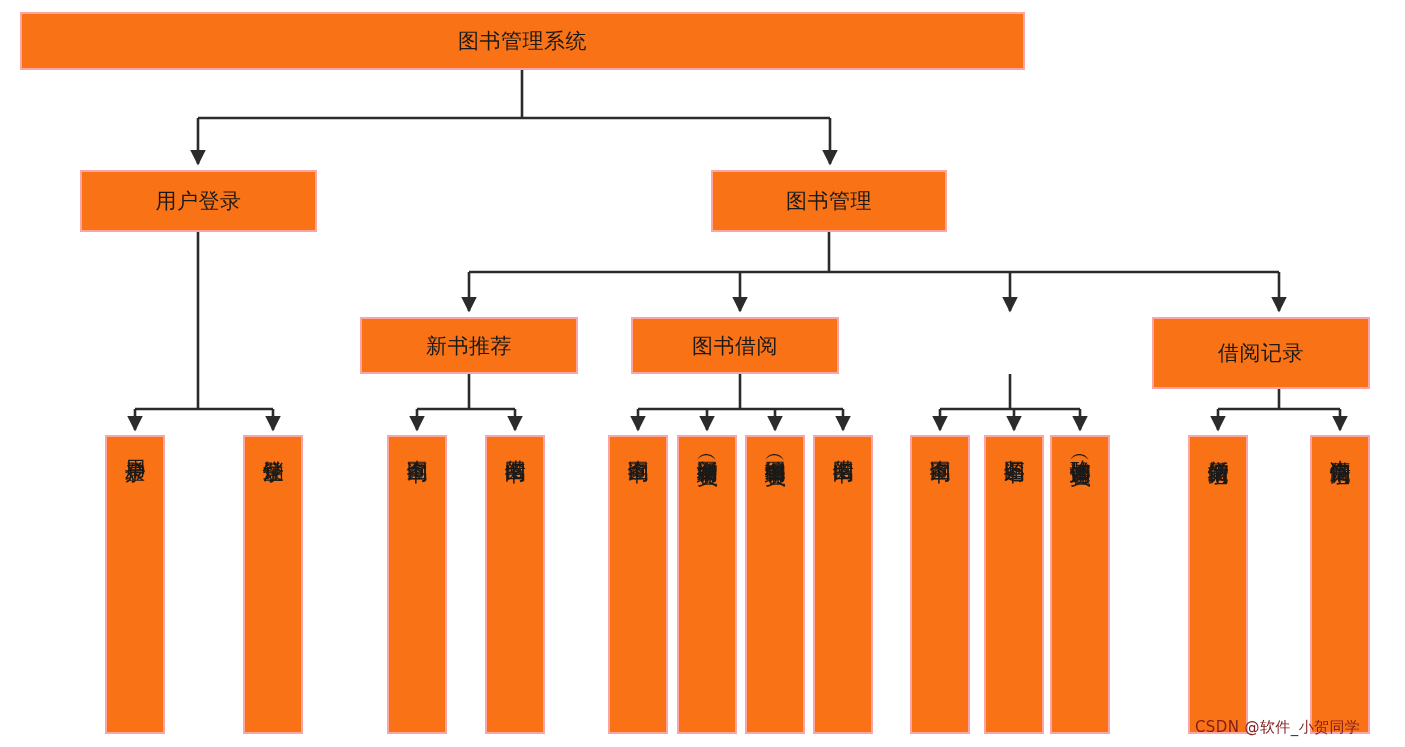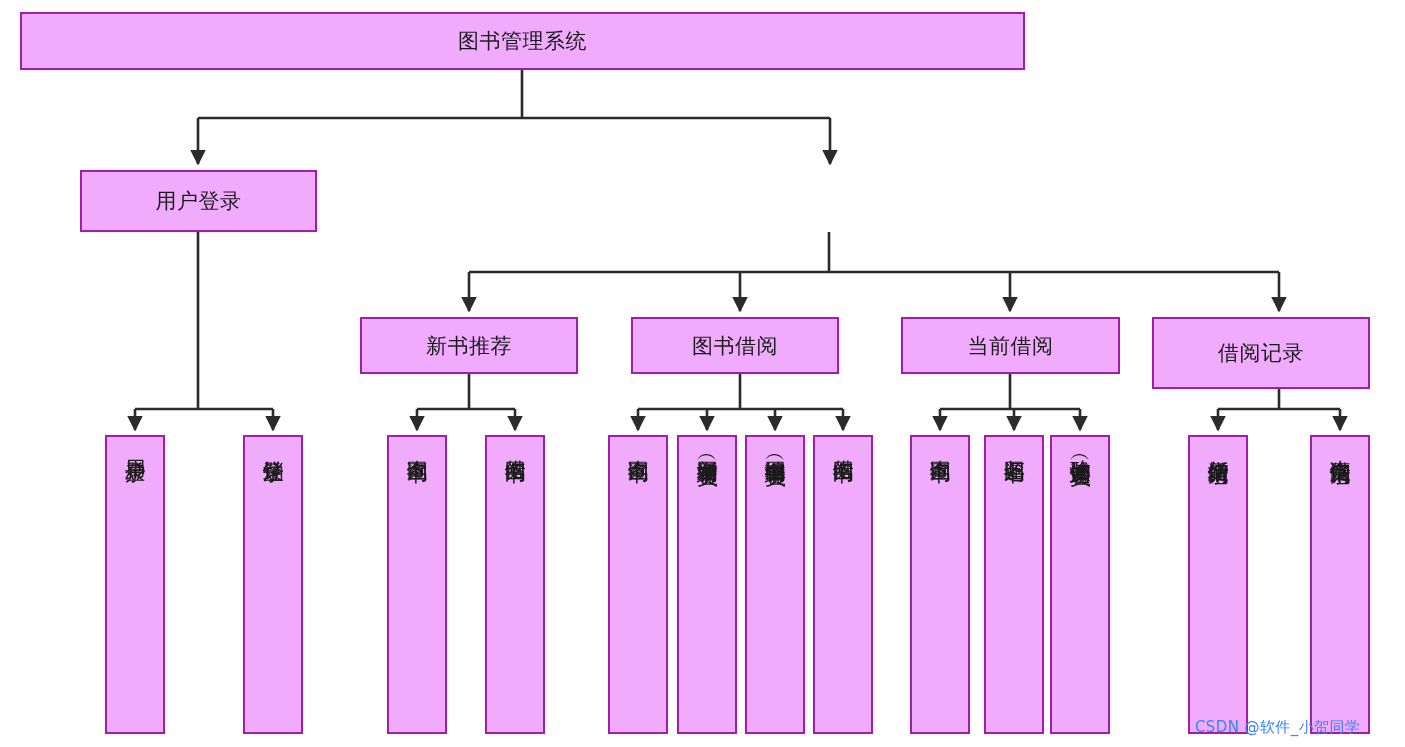--- a/index.html
+++ b/index.html
@@ -23,22 +23,22 @@
     position: absolute;
     left: 0;
     top: 0;
     width: 1405px;
     height: 747px;
     pointer-events: none;
   }
   .node {
     position: absolute;
     box-sizing: border-box;
-    border: 2px solid #a21caf;
-    background: #f0abfc;
+    border: 2px solid #fca5a5;
+    background: #f97316;
     display: flex;
     align-items: center;
     justify-content: center;
     color: #1a1a1a;
   }
   .node.horizontal {
     font-size: 21px;
     letter-spacing: 0.5px;
   }
   .node.vertical {
@@ -50,21 +50,21 @@
   .node.vertical .vlabel {
     writing-mode: vertical-rl;
     text-orientation: upright;
     line-height: 1.06;
     letter-spacing: 1px;
     white-space: nowrap;
   }
   .watermark {
     position: absolute;
     font-size: 15px;
-    color: #3b82f6;
+    color: #7f1d1d;
     white-space: nowrap;
     letter-spacing: 0.4px;
     text-align: center;
   }
 </style>
 </head>
 <body>
 
 <div id="chart-root">
 
@@ -118,29 +118,29 @@
     </g>
   </svg>
 
   <div class="node horizontal" style="left:20px; top:12px; width:1005px; height:58px;">
     <span>图书管理系统</span>
   </div>
 
   <div class="node horizontal" style="left:80px; top:170px; width:237px; height:62px;">
     <span>用户登录</span>
   </div>
+  <div class="node horizontal" style="left:711px; top:170px; width:236px; height:62px;">
+    <span>图书管理</span>
+  </div>
 
   <div class="node horizontal" style="left:360px; top:317px; width:218px; height:57px;text-align:center;">
     <span>新书推荐</span>
   </div>
   <div class="node horizontal" style="left:631px; top:317px; width:208px; height:57px;">
     <span>图书借阅</span>
-  </div>
-  <div class="node horizontal" style="left:901px; top:317px; width:219px; height:57px;">
-    <span>当前借阅</span>
   </div>
   <div class="node horizontal" style="left:1152px; top:317px; width:218px; height:72px;">
     <span>借阅记录</span>
   </div>
 
   <div class="node vertical" style="left:105px; top:435px; width:60px; height:299px;">
     <span class="vlabel">用户登录</span>
   </div>
   <div class="node vertical" style="left:243px; top:435px; width:60px; height:299px;">
     <span class="vlabel">注销登录</span>

